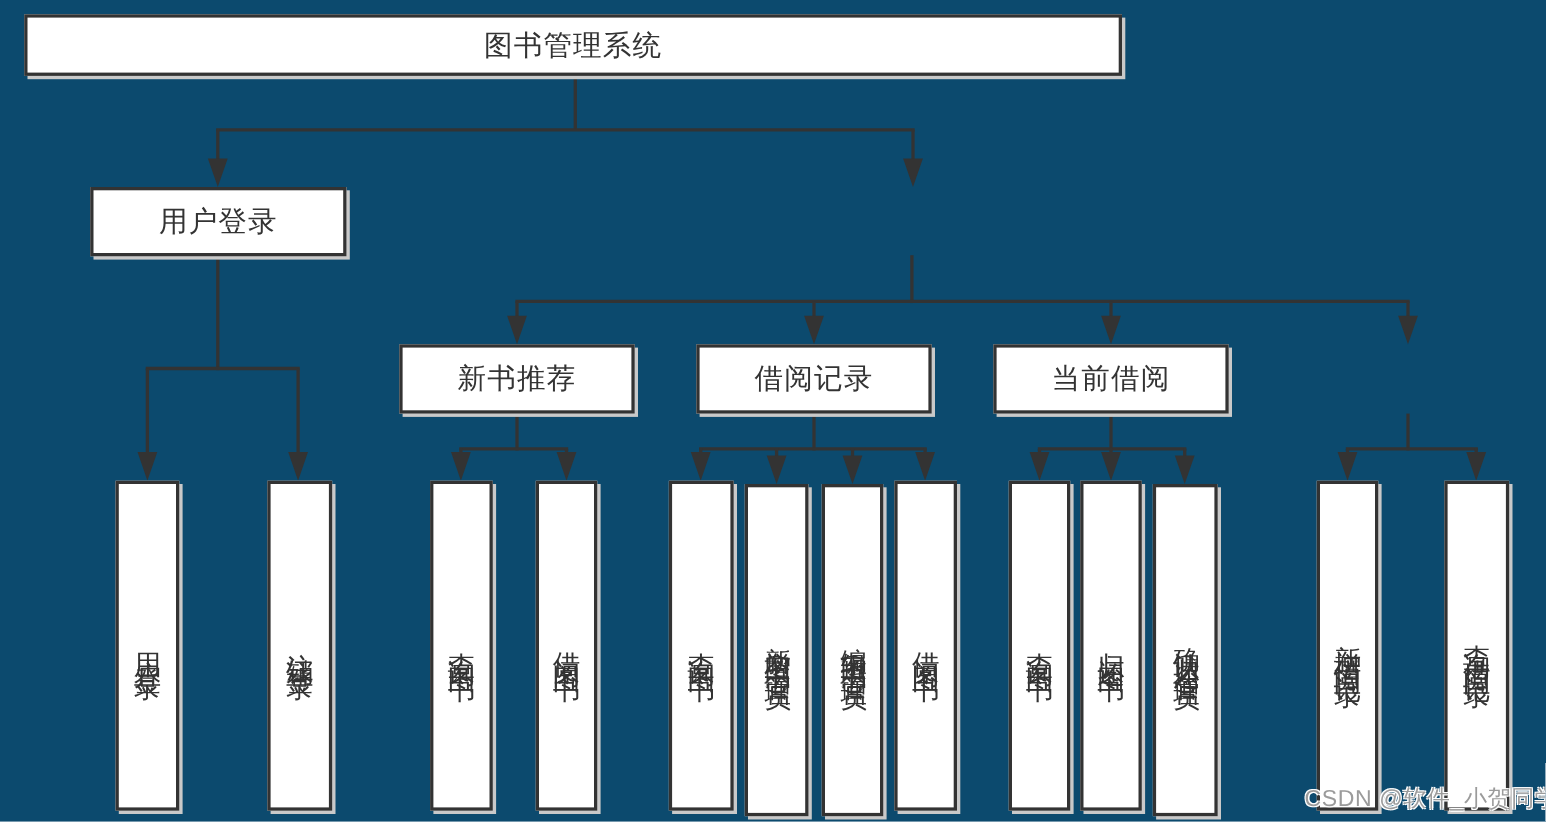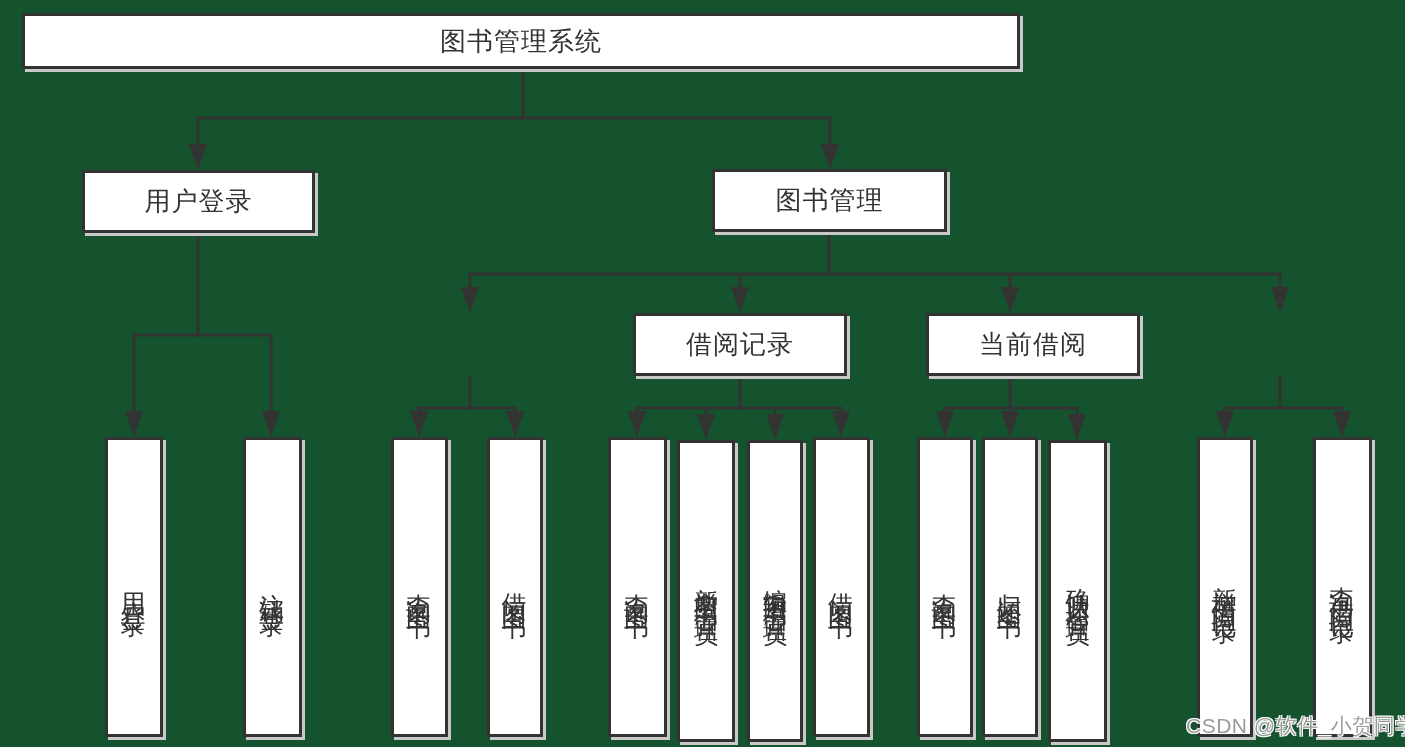--- a/index.html
+++ b/index.html
@@ -1,19 +1,19 @@
 <!DOCTYPE html>
 <html><head>
 <meta charset="utf-8">
 <style>
   html,body{margin:0;padding:0;background:#ffffff;}
   .canvas{
     position:relative;
     width:1405px;height:747px;
-    background:#14532d;
+    background:#0c4a6e;
     overflow:hidden;
     font-family:"Liberation Sans", sans-serif;
     color:#333333;
   }
   .wires{position:absolute;left:0;top:0;}
   .hbox{
     position:absolute;
     box-sizing:border-box;
     background:#ffffff;
     border:3px solid #333333;
@@ -117,24 +117,24 @@
       <polygon points="1001,411 1019,411 1010,437"></polygon>
       <polygon points="1068,414 1086,414 1077,440"></polygon>
       <polygon points="1216,411 1234,411 1225,437"></polygon>
       <polygon points="1333,411 1351,411 1342,437"></polygon>
     </g>
   </svg>
 
   <div class="hbox" style="left:22px;top:13px;width:998px;height:56px">图书管理系统</div>
 
   <div class="hbox" style="left:82px;top:170px;width:233px;height:63px">用户登录</div>
-  <div class="hbox" style="left:712px;top:169px;width:235px;height:63px">图书管理</div>
 
+  <div class="hbox" style="left:363px;top:313px;width:214px;height:63px">新书推荐</div>
   <div class="hbox" style="left:633px;top:313px;width:214px;height:63px">借阅记录</div>
-  <div class="hbox" style="left:926px;top:313px;width:214px;height:63px">当前借阅</div>
+  <div class="hbox" style="left:903px;top:313px;width:214px;height:63px">当前借阅</div>
 
   <div class="vbox" style="left:105px;top:437px;width:58px;height:300px">用户登录</div>
   <div class="vbox" style="left:243px;top:437px;width:59px;height:300px">注销登录</div>
 
   <div class="vbox" style="left:391px;top:437px;width:57px;height:300px">查询图书</div>
   <div class="vbox" style="left:487px;top:437px;width:56px;height:300px">借阅图书</div>
 
   <div class="vbox" style="left:608px;top:437px;width:59px;height:300px">查询图书</div>
   <div class="vbox tight" style="left:677px;top:440px;width:58px;height:302px">新增图书（管理员）</div>
   <div class="vbox tight" style="left:747px;top:440px;width:56px;height:302px">编辑图书（管理员）</div>

